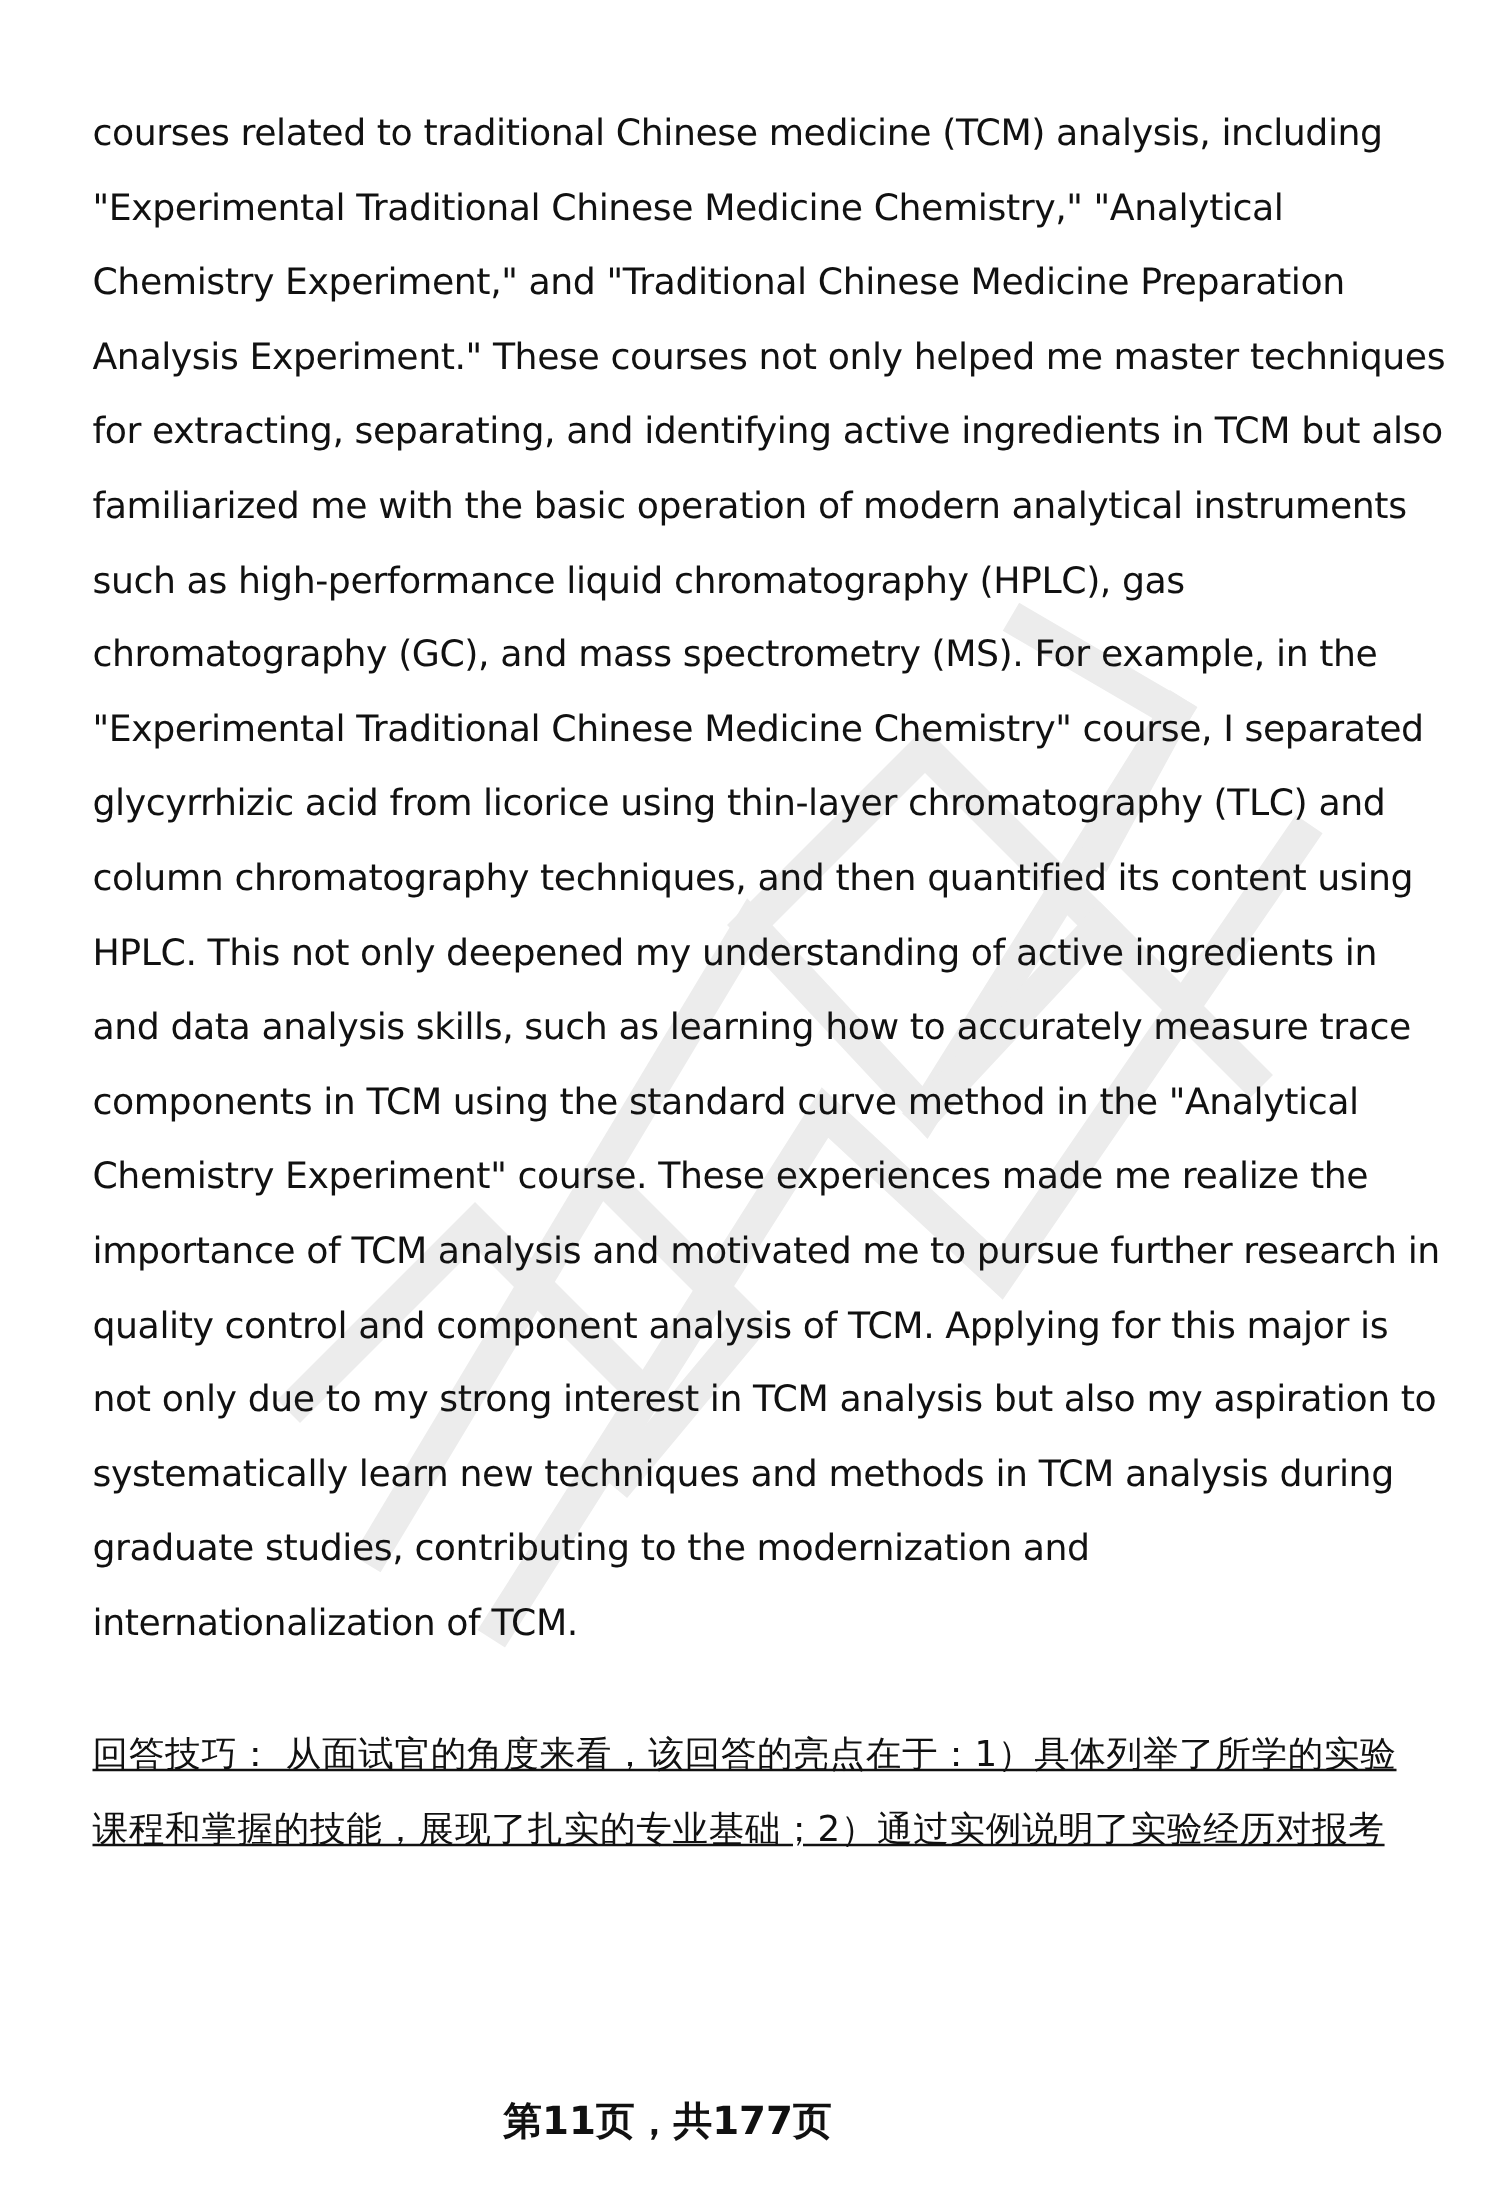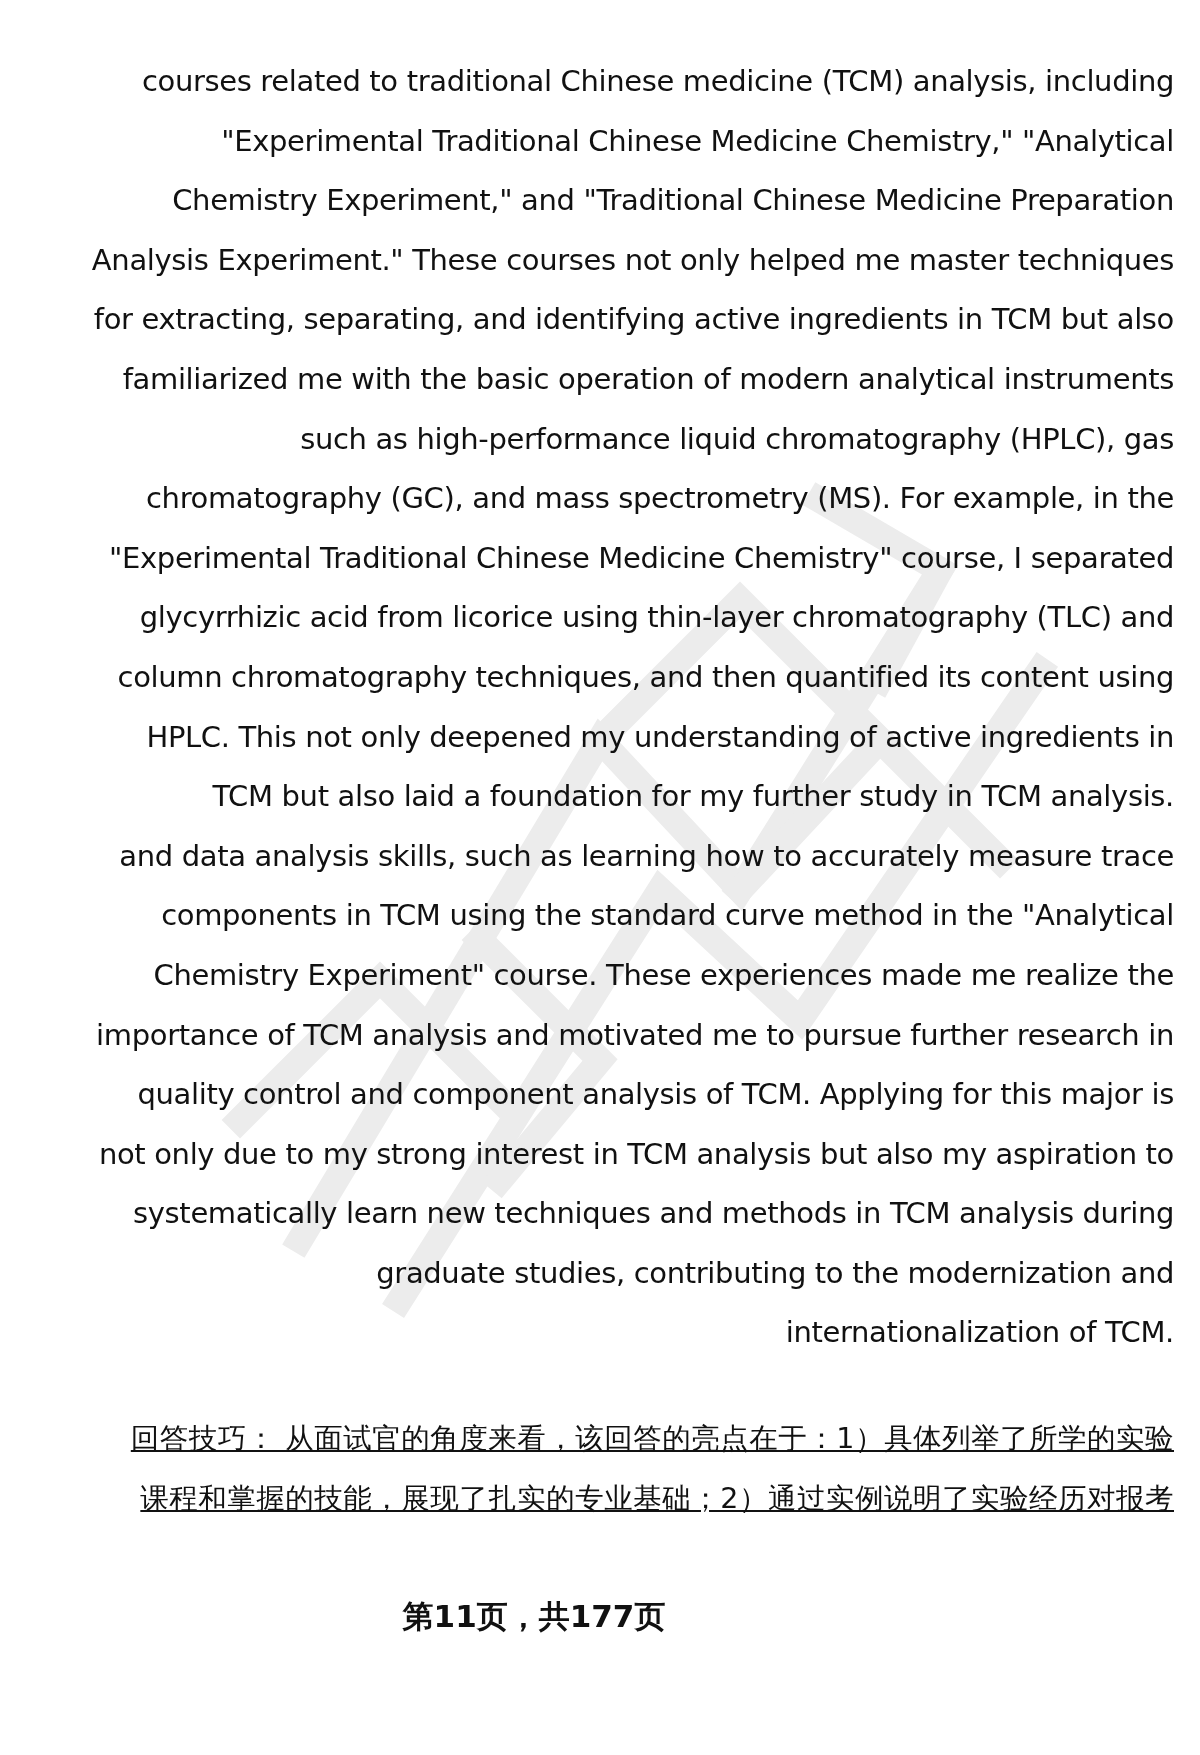--- a/index.html
+++ b/index.html
@@ -20,45 +20,44 @@
       left: 180px;
       top: 420px;
       width: 900px;
       height: 900px;
       pointer-events: none;
       z-index: 0;
     }
     .page {
       position: absolute;
       left: 74px;
-      top: 52px;
+      top: 77px;
       width: 1100px;
       z-index: 1;
-      text-align: right;
     }
     .line {
       height: 59.6px;
       line-height: 59.6px;
       font-size: 29px;
       white-space: nowrap;
       letter-spacing: -0.35px;
     }
     .cn-block {
       margin-top: 46px;
       text-decoration: underline;
     }
     .cn-block .line {
       font-size: 28.5px;
       letter-spacing: 0.5px;
     }
     .footer {
       position: absolute;
       left: 0;
       width: 1068px;
-      top: 1596px;
+      top: 1676px;
       text-align: center;
       font-size: 31px;
       font-weight: bold;
       color: #111111;
       z-index: 1;
     }
   </style>
 </head>
 <body>
 
@@ -81,21 +80,20 @@
     <div class="line">Chemistry Experiment," and "Traditional Chinese Medicine Preparation</div>
     <div class="line">Analysis Experiment." These courses not only helped me master techniques</div>
     <div class="line">for extracting, separating, and identifying active ingredients in TCM but also</div>
     <div class="line">familiarized me with the basic operation of modern analytical instruments</div>
     <div class="line">such as high-performance liquid chromatography (HPLC), gas</div>
     <div class="line">chromatography (GC), and mass spectrometry (MS). For example, in the</div>
     <div class="line">"Experimental Traditional Chinese Medicine Chemistry" course, I separated</div>
     <div class="line">glycyrrhizic acid from licorice using thin-layer chromatography (TLC) and</div>
     <div class="line">column chromatography techniques, and then quantified its content using</div>
     <div class="line">HPLC. This not only deepened my understanding of active ingredients in</div>
-    <div class="line">TCM but also laid a foundation for my further study in TCM analysis.</div>
     <div class="line">and data analysis skills, such as learning how to accurately measure trace</div>
     <div class="line">components in TCM using the standard curve method in the "Analytical</div>
     <div class="line">Chemistry Experiment" course. These experiences made me realize the</div>
     <div class="line">importance of TCM analysis and motivated me to pursue further research in</div>
     <div class="line">quality control and component analysis of TCM. Applying for this major is</div>
     <div class="line">not only due to my strong interest in TCM analysis but also my aspiration to</div>
     <div class="line">systematically learn new techniques and methods in TCM analysis during</div>
     <div class="line">graduate studies, contributing to the modernization and</div>
     <div class="line">internationalization of TCM.</div>
   </div>

